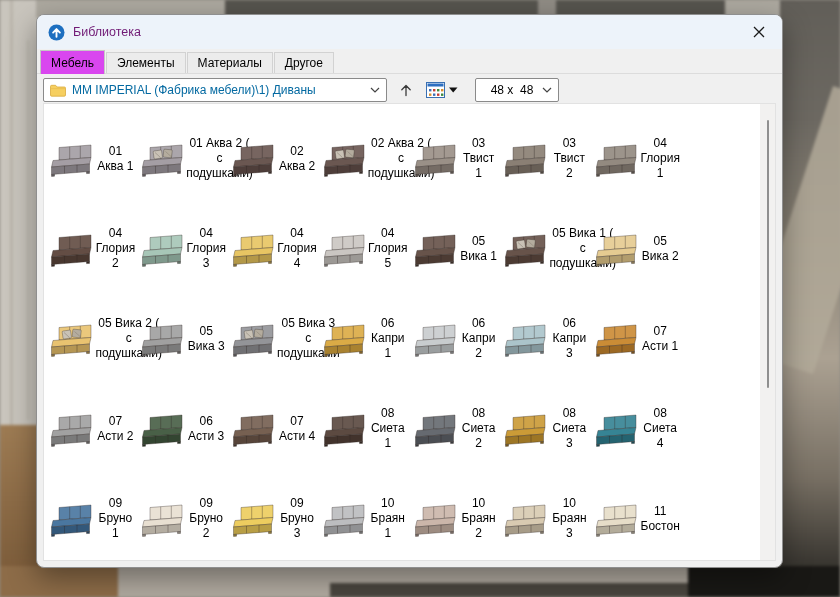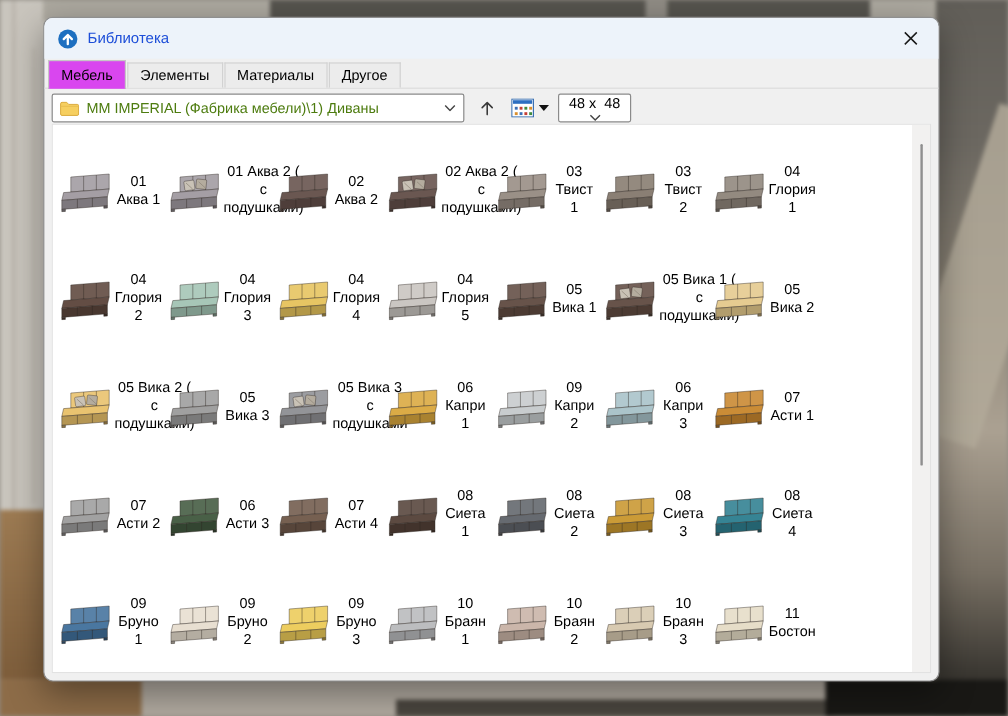--- a/index.html
+++ b/index.html
@@ -21,32 +21,32 @@
   .sc-bottom{left:0;top:566px;width:840px;height:31px;background:#b1aaa0;}
   .sc-bottom-wood{left:0;top:566px;width:118px;height:31px;background:#8d6c48;}
   .sc-bottom-mid-dark{left:330px;top:583px;width:365px;height:14px;background:#4a463f;}
   .sc-bottom-dark{left:688px;top:566px;width:152px;height:31px;background:#191815;}
 
   
   .window{position:absolute;left:36px;top:14px;width:747px;height:554px;background:#f0f0f0;
     border:1px solid #8f8f8f;border-radius:8px;box-shadow:0 10px 28px rgba(0,0,0,.38);box-sizing:border-box;}
   .titlebar{height:34px;background:#edf3fa;border-radius:7px 7px 0 0;display:flex;align-items:center;padding-left:11px;}
   .app-icon{width:17px;height:17px;flex:none;display:flex;}
-  .title-text{font-size:12.5px;color:#1d4ed8;margin-left:8px;}
+  .title-text{font-size:12.5px;color:#701a75;margin-left:8px;}
   .close-btn{margin-left:auto;width:46px;height:34px;display:flex;align-items:center;justify-content:center;border-radius:0 7px 0 0;cursor:default;}
 
   .tabbar{display:flex;align-items:flex-end;height:24px;padding-left:3px;border-bottom:1px solid #dcdcdc;}
   .tab{font-size:12px;color:#000;padding:3px 10px;background:#ececec;border:1px solid #d2d2d2;border-bottom:none;margin-right:1px;height:21px;box-sizing:border-box;white-space:nowrap;}
   .tab.active{background:#d946ef;height:24px;margin-bottom:-1px;padding-top:5px;border-color:#c6c6c6;}
 
   .toolbar{height:32px;display:flex;align-items:center;padding-left:6px;}
   .combo{height:24px;background:#fff;border:1px solid #8a8a8a;border-radius:2px;display:flex;align-items:center;padding:0 6px;box-sizing:border-box;}
   .path-combo{width:344px;}
-  .path-combo .combo-text{font-size:12px;color:#4d7c0f;margin-left:6px;flex:1;white-space:nowrap;overflow:hidden;}
-  .size-combo{width:61px;margin-left:4px;flex-direction:column;}
+  .path-combo .combo-text{font-size:12px;color:#0369a1;margin-left:6px;flex:1;white-space:nowrap;overflow:hidden;}
+  .size-combo{width:84px;margin-left:14px;}
   .size-combo .combo-text{font-size:12px;color:#000;flex:1;text-align:center;white-space:pre;}
   .tool-btn{width:26px;height:26px;display:flex;align-items:center;justify-content:center;margin-left:6px;}
   .grid-btn{width:38px;height:26px;display:flex;align-items:center;justify-content:center;gap:4px;margin-left:4px;}
 
   .list{position:absolute;left:6px;top:88px;right:6px;bottom:6px;background:#fff;border:1px solid #e2e2e2;box-sizing:border-box;overflow:hidden;}
   .grid{position:absolute;left:2px;top:8px;display:grid;grid-template-columns:repeat(7,90.8px);grid-auto-rows:90px;}
   .item{width:88px;display:flex;flex-direction:row;align-items:center;justify-self:center;}
   .thumb{width:48px;height:40px;display:flex;align-items:flex-end;justify-content:center;}
   .item-label{font-size:12px;line-height:15px;color:#000;text-align:center;margin-top:3px;max-width:88px;}
 
@@ -525,21 +525,21 @@
       <line x1="33.3" y1="2.9" x2="33.3" y2="15.4"></line>
       <polygon points="6,17.5 44,14.5 42.5,21 4.5,24" fill="rgb(200,204,206)"></polygon>
       <polygon points="4.5,24 42.5,21 42.5,28.5 4.5,31.5" fill="rgb(154,158,159)"></polygon>
       <line x1="17.5" y1="23" x2="17.5" y2="30.3"></line>
       <line x1="30" y1="22" x2="30" y2="29.3"></line>
       <polygon points="4.5,31.5 7.5,31.3 7.5,33.2 4.5,33.4" fill="rgb(119,121,122)"></polygon>
       <polygon points="39.5,28.7 42.5,28.5 42.5,30.4 39.5,30.6" fill="rgb(119,121,122)"></polygon>
     </g>
   </svg>
             </div>
-    <div class="item-label">09 Капри 2</div>
+    <div class="item-label">06 Капри 2</div>
   </div>
 
   <div class="item">
     <div class="thumb">
               <svg width="48" height="34" viewBox="0 0 48 34">
     <g stroke="rgba(45,38,33,0.5)" stroke-width="0.7" stroke-linejoin="round">
       <polygon points="12,4.5 44,2 44,14.5 12,17" fill="rgb(178,201,207)"></polygon>
       <line x1="22.7" y1="3.7" x2="22.7" y2="16.2"></line>
       <line x1="33.3" y1="2.9" x2="33.3" y2="15.4"></line>
       <polygon points="6,17.5 44,14.5 42.5,21 4.5,24" fill="rgb(171,196,202)"></polygon>

